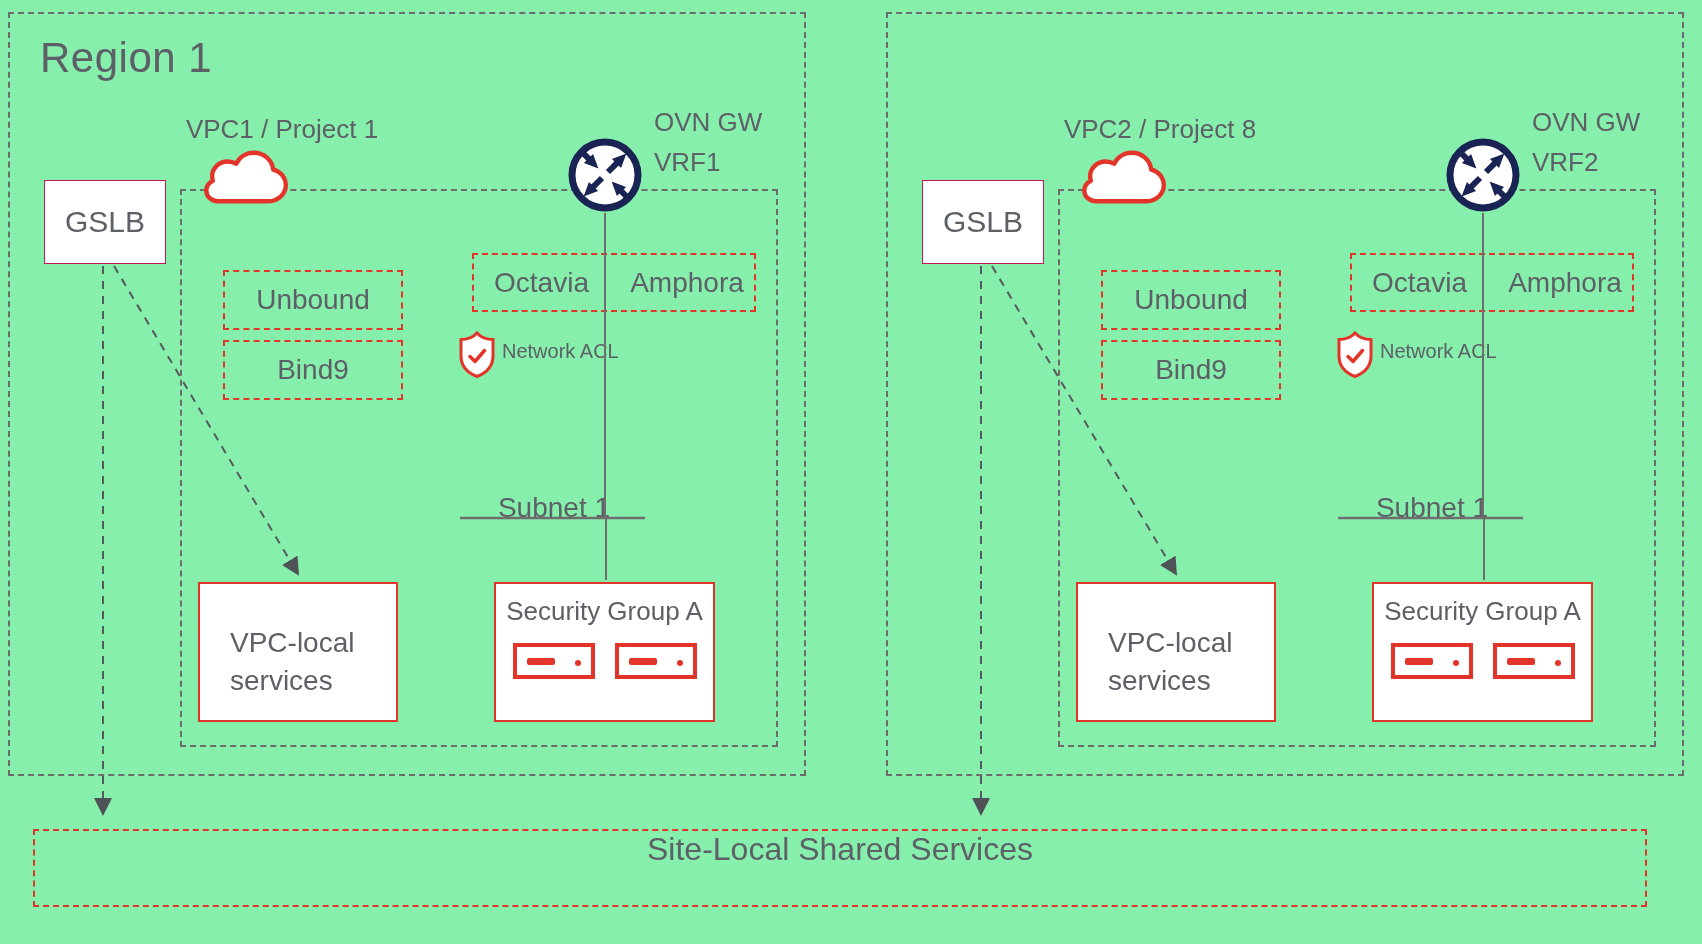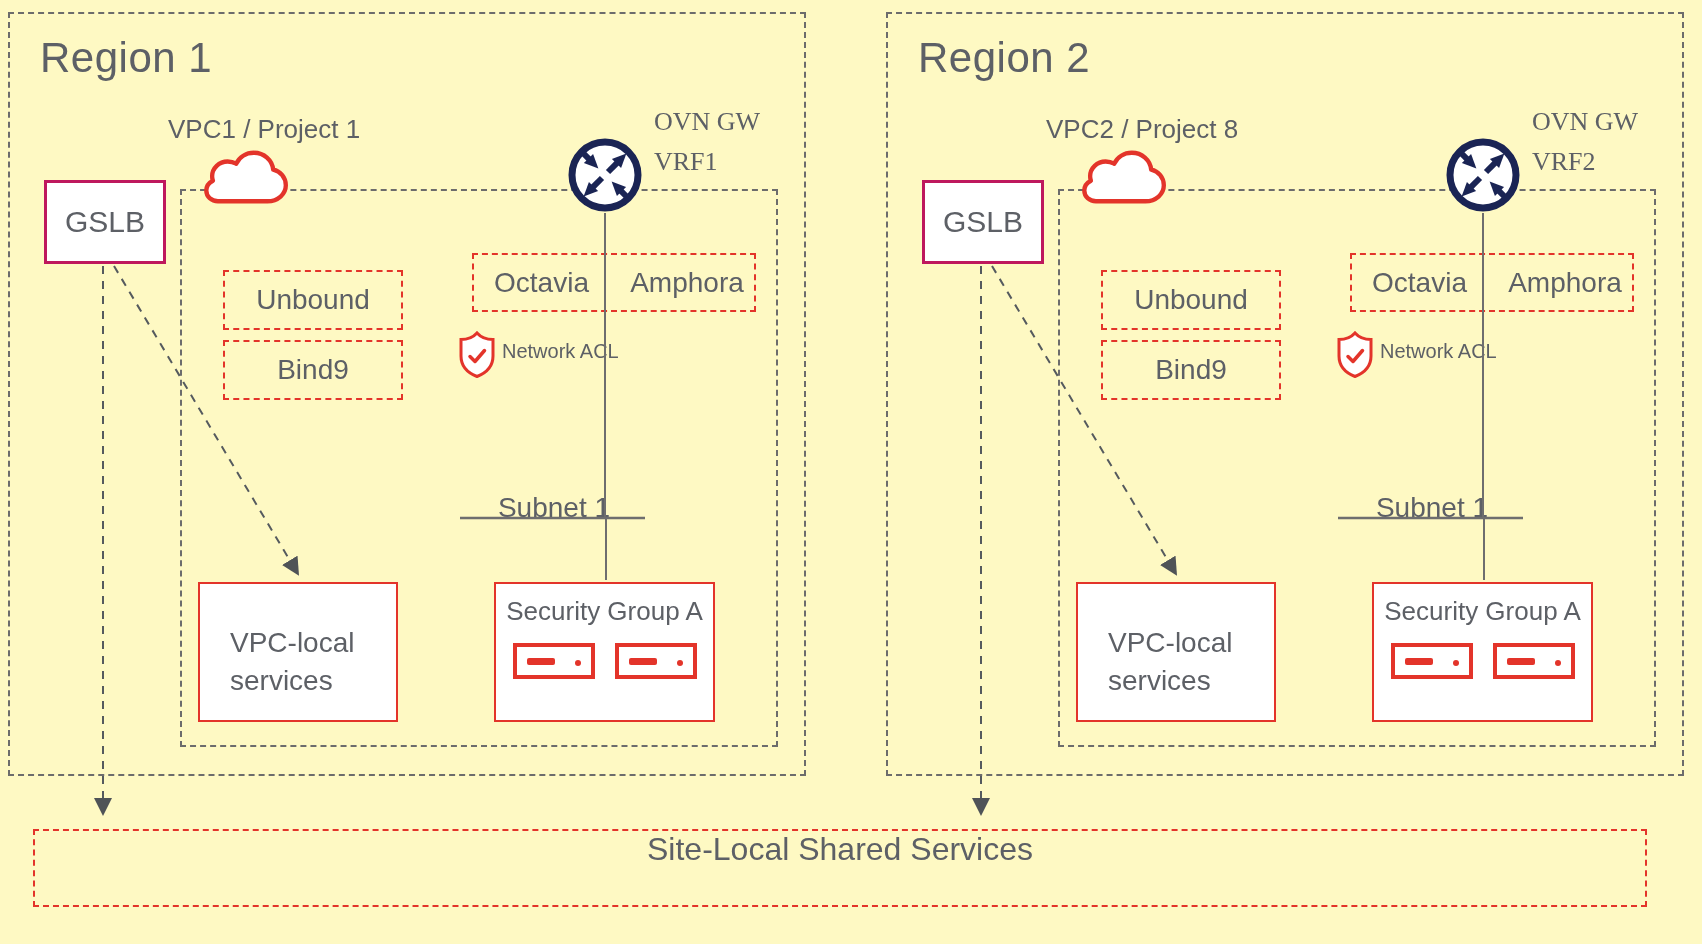--- a/index.html
+++ b/index.html
@@ -1,43 +1,43 @@
 <!DOCTYPE html>
 <html><head>
 <meta charset="utf-8">
 <style>
   * { margin:0; padding:0; box-sizing:border-box; }
   html,body { width:1702px; height:944px; background:#ffffff; overflow:hidden;
               font-family:"Liberation Sans", sans-serif; }
-  .canvas { position:relative; width:1702px; height:944px; background:#fef9c3; }
+  .canvas { position:relative; width:1702px; height:944px; background:#86efac; }
 
   
   .region { position:absolute; top:12px; width:798px; height:764px;
             border:2px dashed #6c6c6c; }
   .region.r1 { left:8px; }
   .region.r2 { left:886px; }
 
   .region-title { position:absolute; left:30px; top:20px; font-size:42px;
                   color:#5d6066; letter-spacing:0.5px; }
 
   .gslb { position:absolute; left:34px; top:166px; width:122px; height:84px;
-          border:3px solid #be185d; background:#fff; display:flex;
+          border:1px solid #be185d; background:#fff; display:flex;
           align-items:center; justify-content:center; font-size:30px; color:#5d6066; }
 
   .vpc-box { position:absolute; left:170px; top:175px; width:598px; height:558px;
              border:2px dashed #6c6c6c; }
 
   .vpc-label { position:absolute; left:158px; top:100px; width:228px;
-               text-align:left; font-size:26px; color:#5d6066; }
+               text-align:center; font-size:26px; color:#5d6066; }
 
   .cloud-svg  { position:absolute; left:193px; top:131px; }
   .router-svg { position:absolute; left:555px; top:121px; }
 
   .gw-label { position:absolute; left:644px; top:88px; font-size:26px;
-              color:#5d6066; line-height:40px;font-family:Liberation Serif, serif; }
+              color:#5d6066; line-height:40px; }
 
   .dns-box { position:absolute; left:213px; width:180px; height:60px;
              border:2px dashed #e3342a; display:flex; align-items:center;
              justify-content:center; font-size:28px; color:#5d6066; background:transparent; }
   .dns-box.unbound { top:256px;text-align:center; }
   .dns-box.bind9   { top:326px; }
 
   .lb-box { position:absolute; left:462px; top:239px; width:284px; height:59px;
             border:2px dashed #e3342a; display:flex;gap:11px; }
   .lb-cell { display:flex; align-items:center; justify-content:center;
@@ -149,21 +149,20 @@
           </div>
         <div class="server">
             <span class="srv-dash"></span>
             <span class="srv-dot"></span>
           </div>
       </div>
     </div>
   </section>
 
   <section class="region r2">
-    <div class="region-title">Region 2</div>
 
     <div class="gslb">
       <span>GSLB</span>
     </div>
 
     <div class="vpc-box"></div>
     <div class="vpc-label">VPC2 / Project 8</div>
 
     <svg class="cloud-svg" width="90" height="64" viewBox="0 0 92 66">
       <path d="M26 58 H66 C77 58 85 50.5 85 41.5 C85 33.5 79.5 27 72 25.5 C71 15.5 62.5 8 52 8 C44 8 37 12.5 33.8 19.3 C31.2 17.8 28.2 17 25 17 C16.2 17 9 23.8 9 32.2 C9 33.8 9.3 35.3 9.8 36.8 C5.5 39 3 42.8 3 47 C3 53.3 8.2 58 15 58 Z" fill="#fff" stroke="#e3342a" stroke-width="4.5" stroke-linejoin="round"></path>

